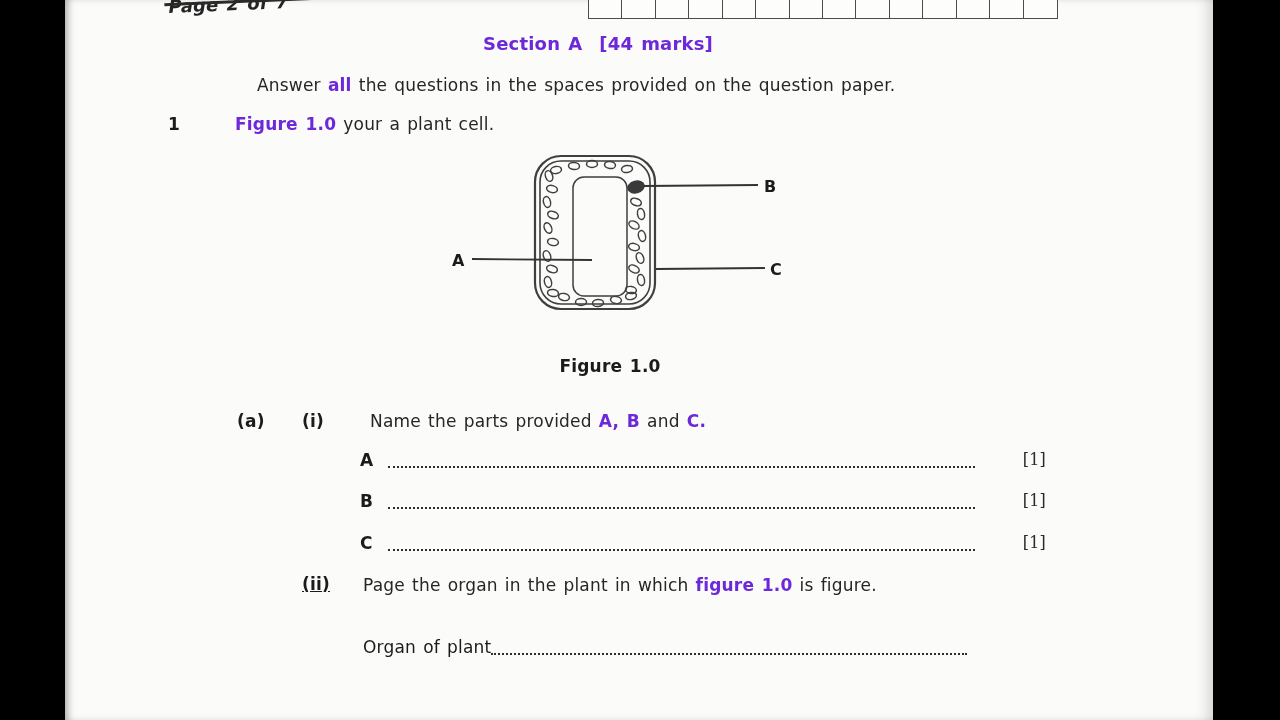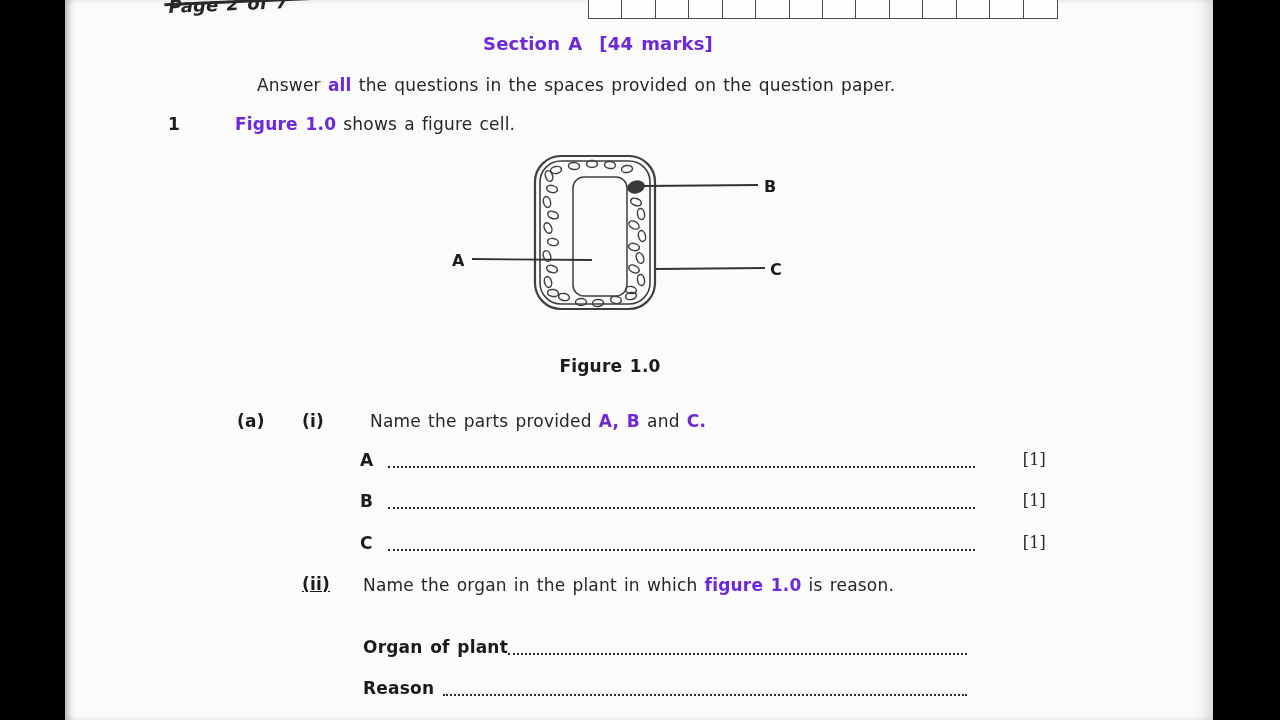--- a/index.html
+++ b/index.html
@@ -50,21 +50,21 @@
   .ans-row .ans-label { font-weight:bold; color:#1b1b1b; width:18px; }
   .dots { flex:1; border-bottom:2.5px dotted #2d2d2d; align-self:flex-end; margin-bottom:5px; }
   .ans-row .dots { margin-left:10px; }
   .mark { font-family:"DejaVu Serif","Liberation Serif",serif; font-size:16px;
           margin-left:48px; color:#2a2a2a; }
 
   .pii-label  { left:237px; top:574px; font-weight:bold; color:#1b1b1b;text-decoration:underline; }
   .pii-prompt { left:298px; top:574px; width:640px; line-height:23px; }
 
   .fill-row { left:298px; width:604px; display:flex; height:23px; }
-  .fill-row .flabel { font-weight:bold; color:#1b1b1b; white-space:nowrap; }
+  .fill-row .flabel { font-weight:normal; color:#1b1b1b; white-space:nowrap; }
   .organ-row  { top:637px; }
   .reason-row { top:678px; }
   .reason-row .dots { margin-left:9px; }
 
   svg .sketch { fill:none; stroke:#3f3f3f; }
   svg text { font-family:"DejaVu Sans","Liberation Sans",sans-serif; }
 </style>
 </head>
 <body>
 
@@ -97,21 +97,21 @@
     <div class="abs section-line">
       <b>Section A</b><b class="marks">[44 marks]</b>
     </div>
 
     <div class="abs instruction">
       <span>Answer </span><b>all</b><span> the questions in the spaces provided on the question paper.</span>
     </div>
 
     <div class="abs qnum">1</div>
     <div class="abs stem">
-      <b>Figure 1.0</b><span> shows a figure cell.</span>
+      <b>Figure 1.0</b><span> your a plant cell.</span>
     </div>
 
     <div class="abs figure-wrap">
       <svg width="350" height="178" viewBox="0 0 350 178">
 
         <rect class="sketch" x="95" y="9" width="120" height="153" rx="26" ry="26" stroke-width="2.2"></rect>
         <rect class="sketch" x="100" y="14" width="110" height="143" rx="21" ry="21" stroke-width="1.6"></rect>
 
         <rect class="sketch" x="133" y="30" width="54" height="119" rx="11" ry="11" stroke-width="1.5" stroke="#555"></rect>
 
@@ -179,29 +179,25 @@
       <span class="mark">[1]</span>
     </div>
     <div class="abs ans-row" style="top:533px">
       <span class="ans-label">C</span>
       <span class="dots"></span>
       <span class="mark">[1]</span>
     </div>
 
     <div class="abs pii-label">(ii)</div>
     <div class="abs pii-prompt">
-      <span>Name the organ in the plant in which </span><b>figure 1.0</b><span> is reason.</span><br>
+      <span>Page the organ in the plant in which </span><b>figure 1.0</b><span> is figure.</span><br>
     </div>
 
     <div class="abs fill-row organ-row">
       <span class="flabel">Organ of plant</span>
-      <span class="dots"></span>
-    </div>
-    <div class="abs fill-row reason-row">
-      <span class="flabel">Reason</span>
       <span class="dots"></span>
     </div>
 
   </div>
 
   <div class="abs" style="left:0;top:0;width:65px;height:720px;background:#000"></div>
   <div class="abs" style="left:1213px;top:0;width:67px;height:720px;background:#000"></div>
 </div>
 
 </body></html>

